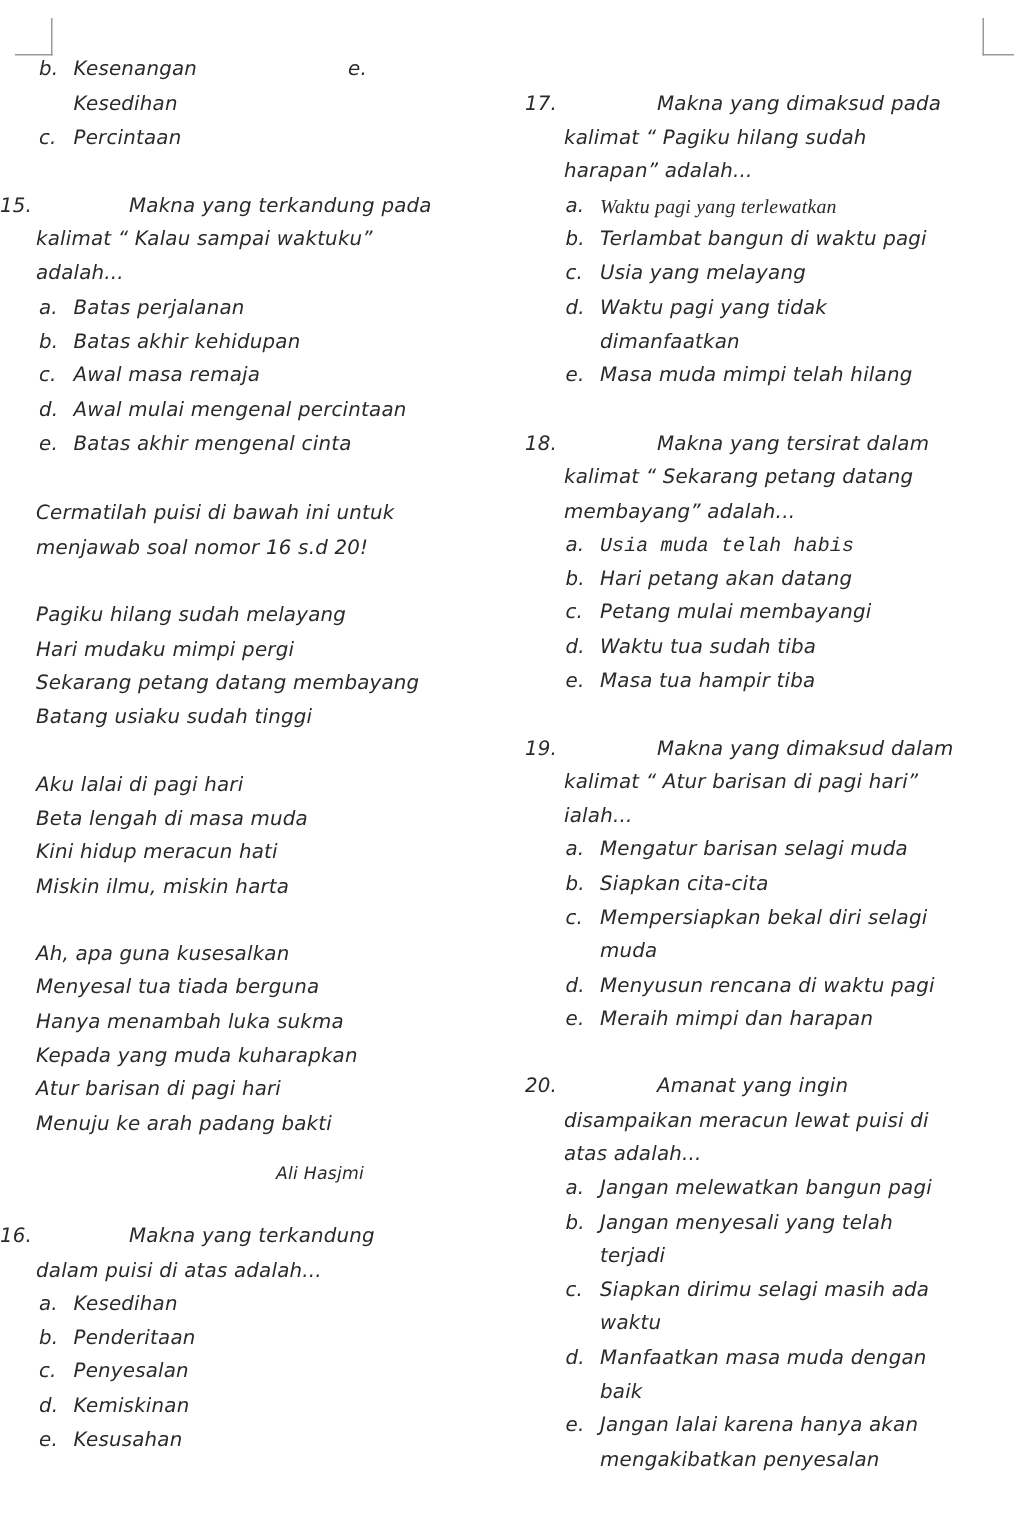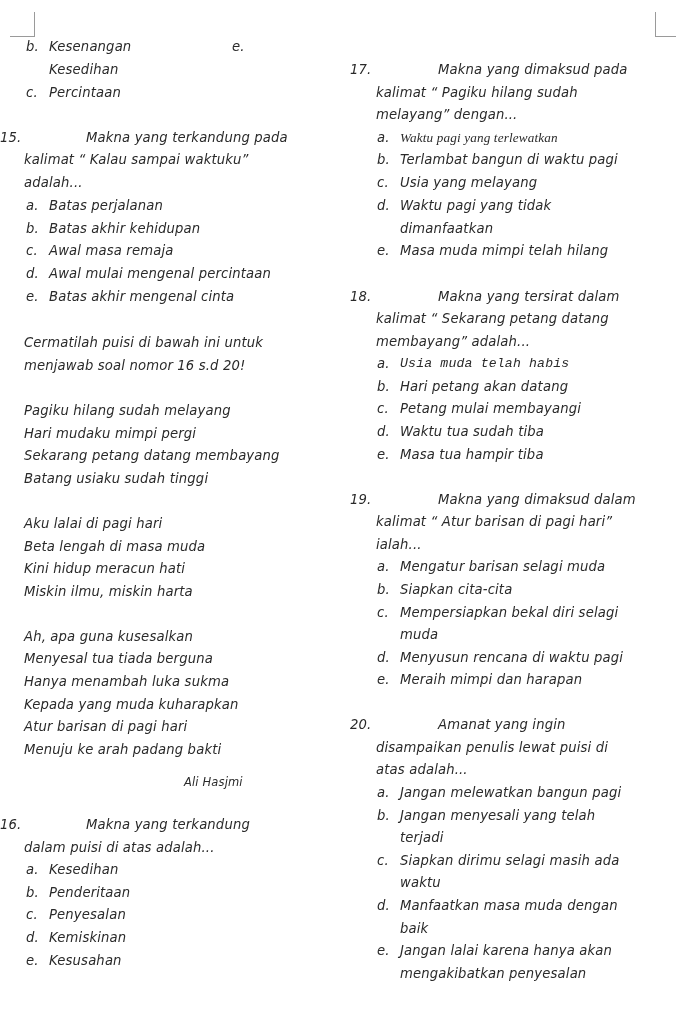--- a/index.html
+++ b/index.html
@@ -91,21 +91,21 @@
     <span class="line" style="left:49px; top:950px;">Kesusahan</span>
   </div>
 </div>
 
 <div>
 
   <div>
     <span class="line" style="left:350px; top:59px;">17.</span>
     <span class="line" style="left:438px; top:59px;">Makna yang dimaksud pada</span>
     <span class="line" style="left:376px; top:82px;">kalimat “  Pagiku hilang sudah</span>
-    <span class="line" style="left:376px; top:104px;">melayang”  dengan...</span>
+    <span class="line" style="left:376px; top:104px;">harapan”  adalah...</span>
 
     <span class="line" style="left:377px; top:127px;">a.</span>
     <span class="line" style="left:400px; top:127px;font-family:Liberation Serif, serif;">Waktu pagi yang terlewatkan</span>
     <span class="line" style="left:377px; top:149px;">b.</span>
     <span class="line" style="left:400px; top:149px;">Terlambat bangun di waktu pagi</span>
     <span class="line" style="left:377px; top:172px;">c.</span>
     <span class="line" style="left:400px; top:172px;">Usia yang melayang</span>
     <span class="line" style="left:377px; top:195px;">d.</span>
     <span class="line" style="left:400px; top:195px;">Waktu pagi yang tidak</span>
     <span class="line" style="left:400px; top:218px;">dimanfaatkan</span>
@@ -146,21 +146,21 @@
     <span class="line" style="left:400px; top:624px;">muda</span>
     <span class="line" style="left:377px; top:647px;">d.</span>
     <span class="line" style="left:400px; top:647px;">Menyusun rencana di waktu pagi</span>
     <span class="line" style="left:377px; top:669px;">e.</span>
     <span class="line" style="left:400px; top:669px;">Meraih mimpi dan harapan</span>
   </div>
 
   <div>
     <span class="line" style="left:350px; top:714px;">20.</span>
     <span class="line" style="left:438px; top:714px;">Amanat yang ingin</span>
-    <span class="line" style="left:376px; top:737px;">disampaikan penulis lewat puisi di</span>
+    <span class="line" style="left:376px; top:737px;">disampaikan meracun lewat puisi di</span>
     <span class="line" style="left:376px; top:759px;">atas adalah...</span>
 
     <span class="line" style="left:377px; top:782px;">a.</span>
     <span class="line" style="left:400px; top:782px;">Jangan melewatkan bangun pagi</span>
     <span class="line" style="left:377px; top:805px;">b.</span>
     <span class="line" style="left:400px; top:805px;">Jangan menyesali yang telah</span>
     <span class="line" style="left:400px; top:827px;">terjadi</span>
     <span class="line" style="left:377px; top:850px;">c.</span>
     <span class="line" style="left:400px; top:850px;text-align:right;">Siapkan dirimu selagi masih ada</span>
     <span class="line" style="left:400px; top:872px;">waktu</span>

